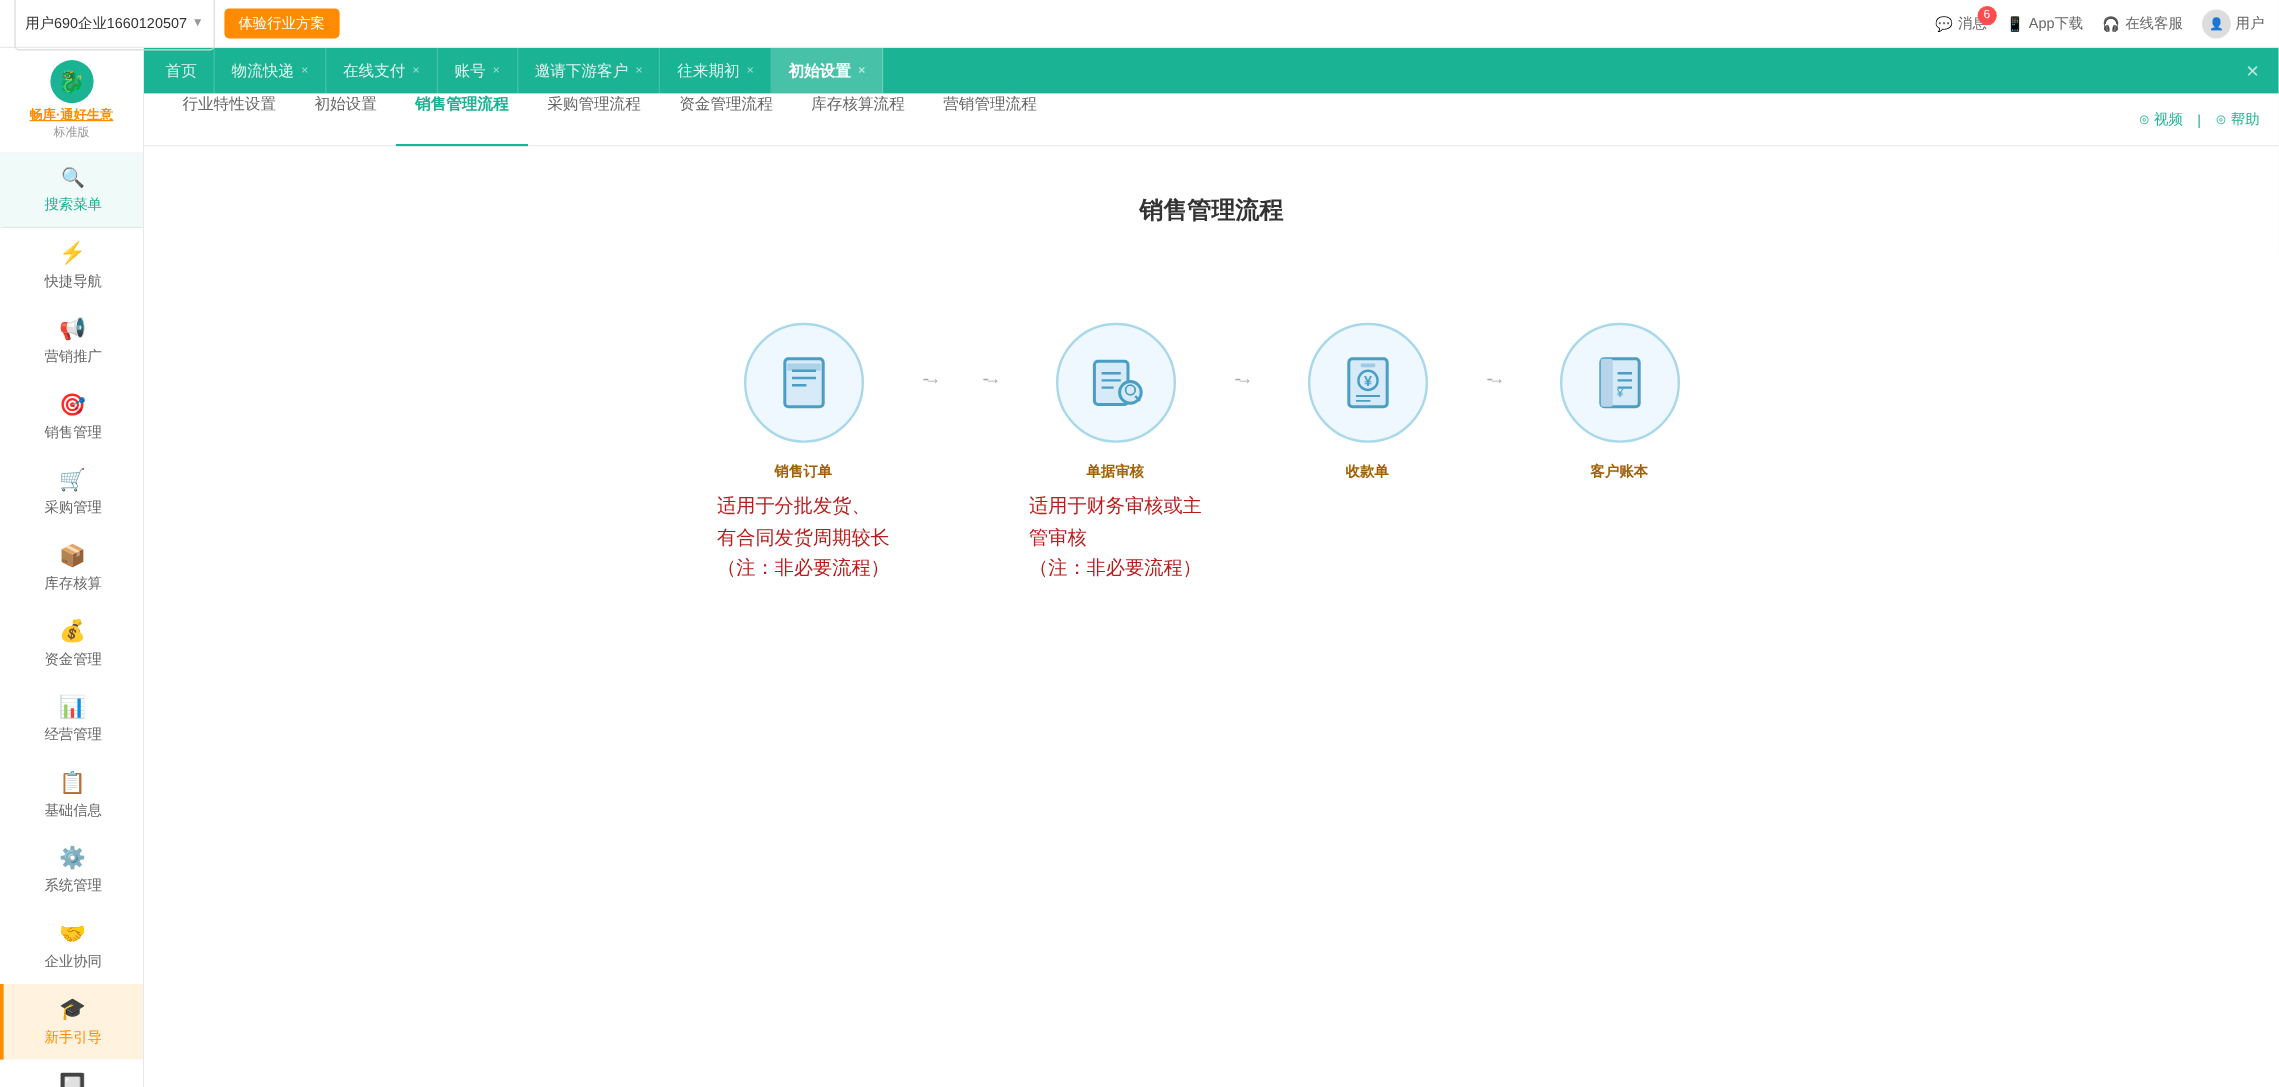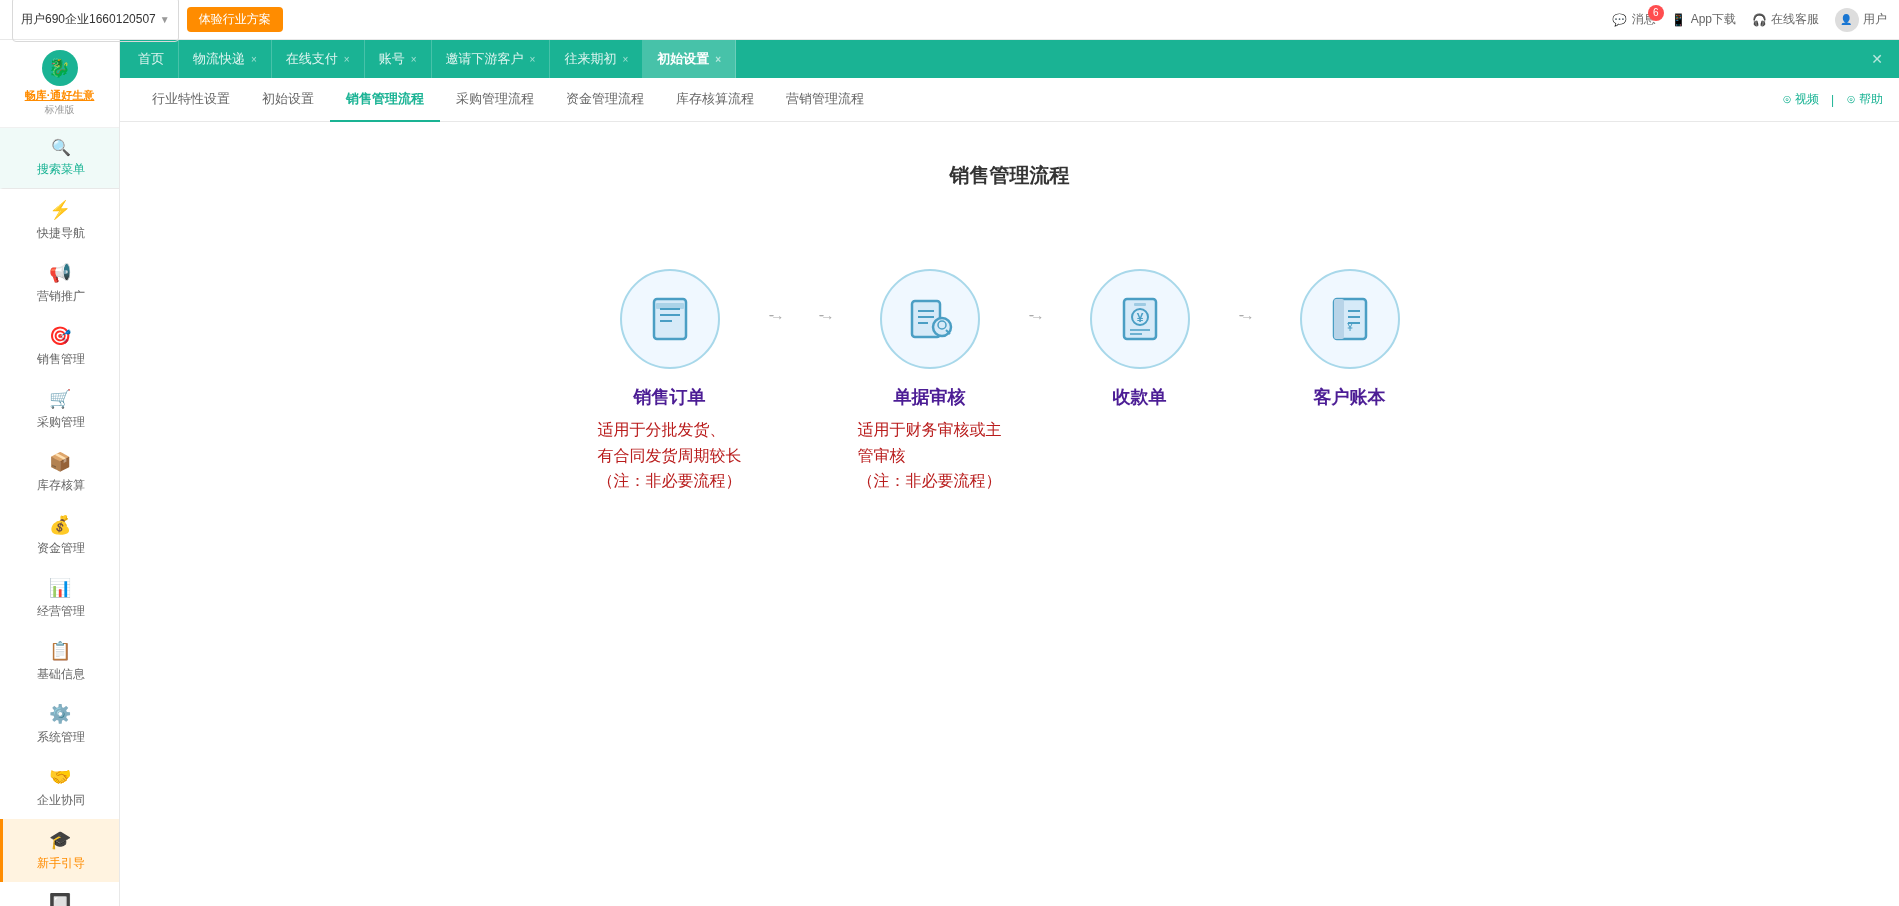--- a/index.html
+++ b/index.html
@@ -183,21 +183,20 @@
       border-bottom: 1px solid #e8e8e8;
       display: flex;
       align-items: center;
       padding: 0 16px;
       height: 44px;
     }
     .sub-tab {
       padding: 0 16px;
       height: 44px;
       display: flex;
-      align-items: center;
       font-size: 13px;
       color: #666;
       cursor: pointer;
       border-bottom: 2px solid transparent;
       margin-bottom: -1px;
     }
     .sub-tab.active { color: #1ab394; border-bottom-color: #1ab394; font-weight: bold; }
     .sub-tabs-right {
       margin-left: auto;
       display: flex;
@@ -247,22 +246,22 @@
       display: flex;
       align-items: center;
       justify-content: center;
       margin-bottom: 16px;
     }
     .flow-circle svg {
       width: 48px;
       height: 48px;
     }
     .flow-label {
-      font-size: 18px;
-      color: #4c1d95;
+      font-size: 12px;
+      color: #a16207;
       font-weight: bold;
       margin-bottom: 8px;
       text-align: center;
     }
     .flow-desc {
       font-size: 16px;
       color: #b91c1c;
       line-height: 1.6;
     }
     .flow-arrow {

